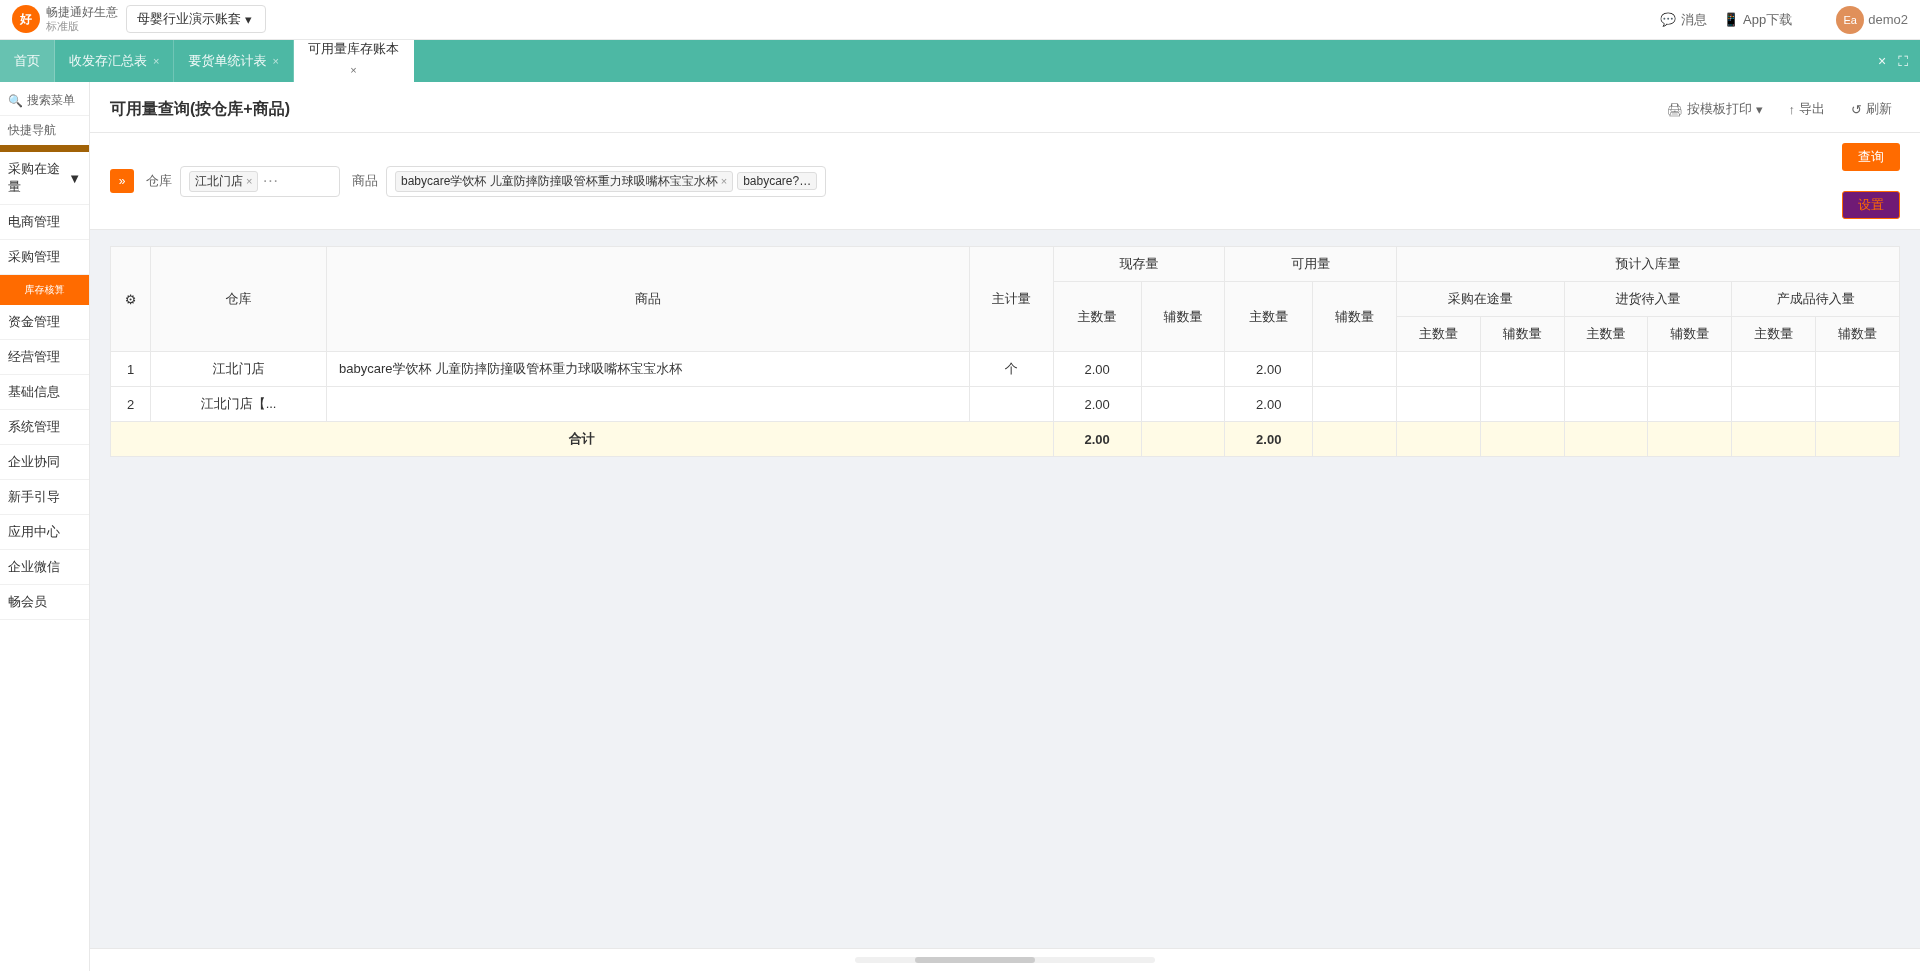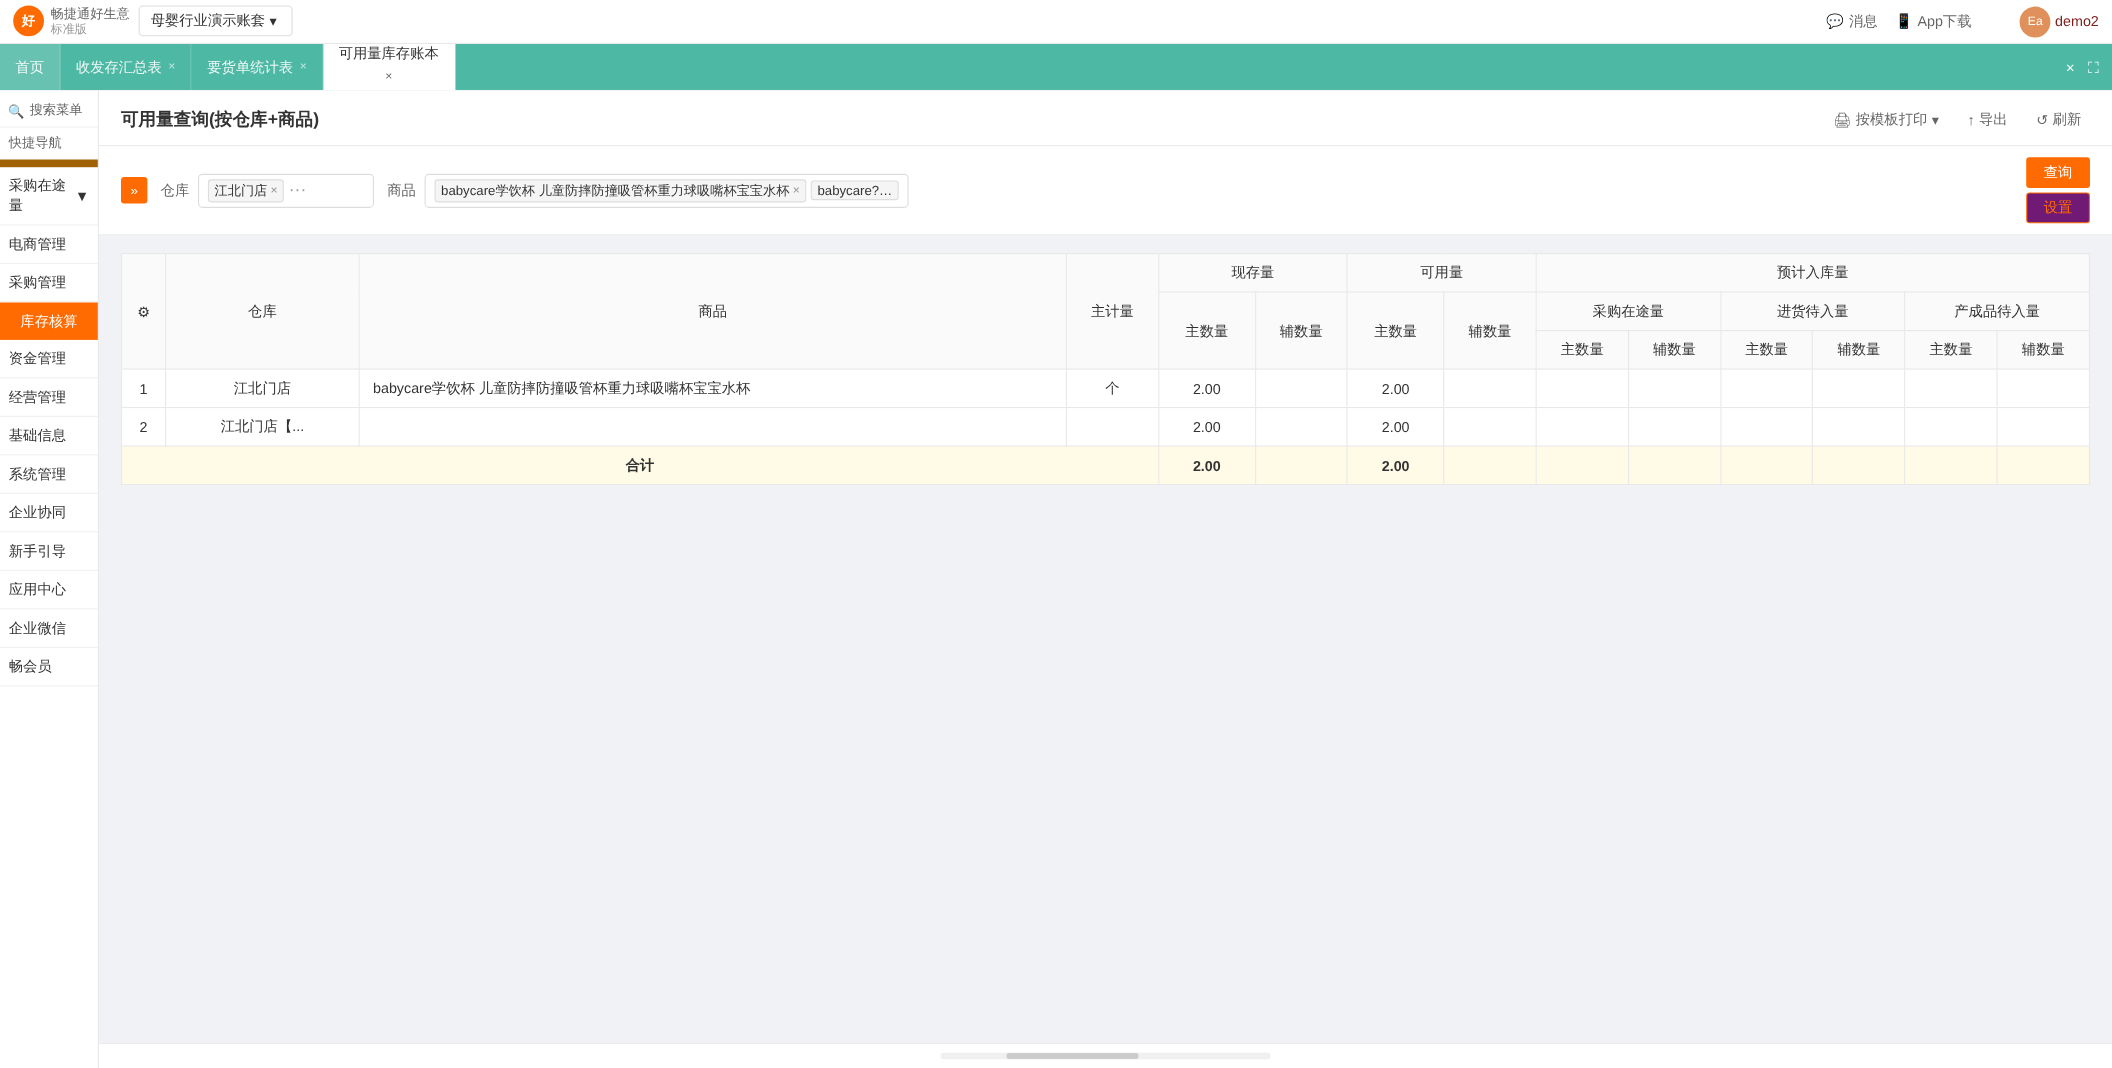--- a/index.html
+++ b/index.html
@@ -78,21 +78,21 @@
       height: 28px;
       border-radius: 50%;
       background: #e0905a;
       display: flex;
       align-items: center;
       justify-content: center;
       color: white;
       font-size: 11px;
       margin-left: 28px;
     }
-    .username { font-size: 13px; color: #7f1d1d; }
+    .username { font-size: 13px; color: #737373; }
 
     
     .nav-tabs-bar {
       height: 42px;
       background: #4db8a4;
       display: flex;
       align-items: stretch;
       flex-shrink: 0;
     }
     .nav-tab {
@@ -183,21 +183,21 @@
     .sidebar-item {
       padding: 7px 8px 7px 14px;
       font-size: 12px;
       color: #555;
       cursor: pointer;
     }
     .sidebar-active {
       background: #ff6b00;
       color: #fff;
       padding: 8px 8px;
-      font-size: 13px;
+      font-size: 10px;
       cursor: pointer;
       text-align: center;
     }
 
     
     .content-area {
       flex: 1;
       display: flex;
       flex-direction: column;
       overflow: hidden;
@@ -308,21 +308,21 @@
       gap: 4px;
       border: 1px solid #ddd;
       border-radius: 4px;
       padding: 4px 8px;
       background: #fff;
       min-width: 340px;
     }
     .filter-actions {
       display: flex;
       flex-direction: column;
-      gap: 4px;
+      gap: 20px;
       margin-left: auto;
     }
     .btn-query {
       background: #ff6b00;
       color: #fff;
       border: none;
       border-radius: 3px;
       padding: 5px 16px;
       font-size: 13px;
       cursor: pointer;

